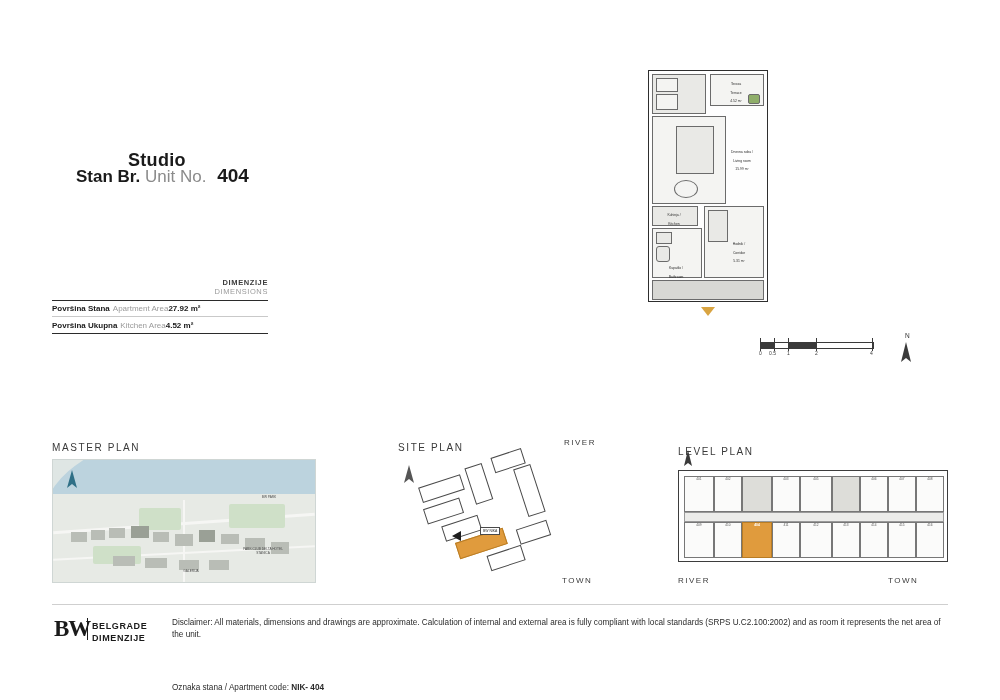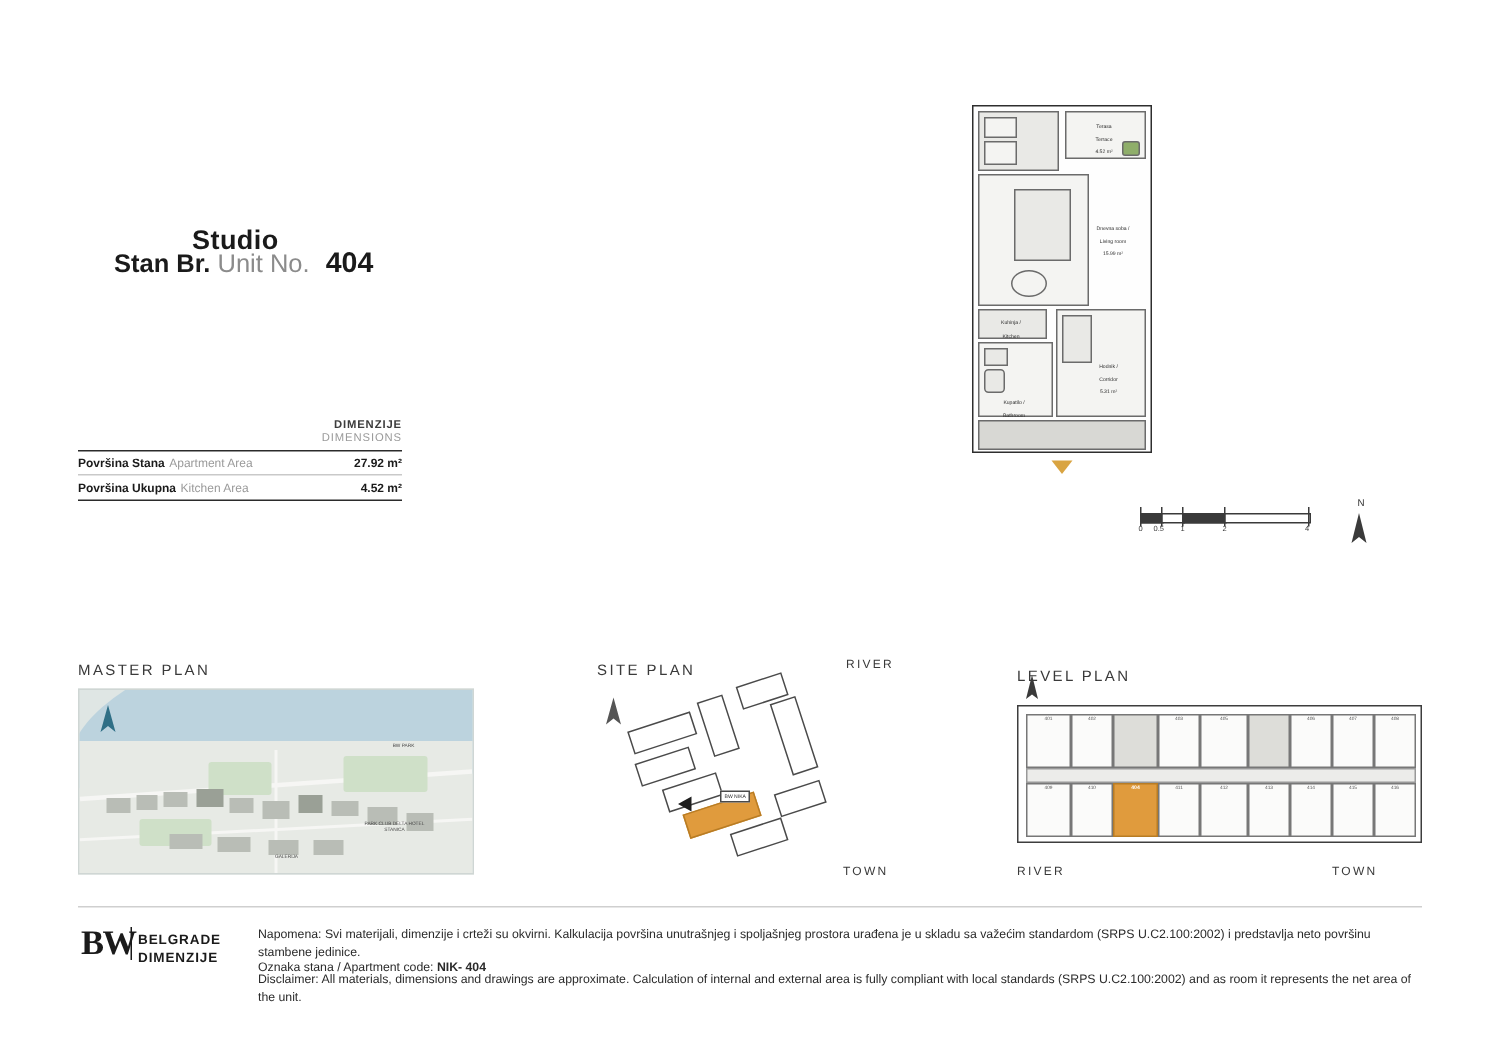--- a/index.html
+++ b/index.html
@@ -100,26 +100,24 @@
     text-align: right;
     color: #6f6f6f;
     line-height: 1.25;
     padding-bottom: 3px;
     border-bottom: 1px solid #2b2b2b;
   }
   .dims-head .d1 { letter-spacing: 0.6px; font-weight: bold; color:#3d3d3d;margin-top:32px; }
   .dims-head .d2 { letter-spacing: 0.6px; color: #9a9a9a; }
   .dims-row {
     display: flex;
-    justify-content: space-between;
     align-items: baseline;
     border-bottom: 1px solid #c9c9c9;
     padding: 3.5px 0 3px 0;
     font-size: 8px;
-    gap: 44px;
   }
   .dims-row:last-child { border-bottom: 1px solid #2b2b2b; }
   .dims-row .lbl-sr { font-weight: bold; color: #1a1a1a; }
   .dims-row .lbl-en { color: #9a9a9a; margin-left: 3px; }
   .dims-row .val { font-weight: bold; color: #1a1a1a; white-space: nowrap; }
 
   
   .floorplan {
     position: absolute;
     left: 648px;
@@ -395,21 +393,21 @@
     top: 617px;
     width: 776px;
     font-size: 8.2px;
     color: #2b2b2b;
     line-height: 1.45;
   }
   .disclaimer p { margin: 0 0 6px 0; }
   .apt-code {
     position: absolute;
     left: 172px;
-    top: 640px;
+    top: 683px;
     font-size: 8.2px;
     color: #2b2b2b;
     text-align: center;
   }
   .apt-code .code { font-weight: bold; }
 </style>
 </head>
 <body>
 
 <div class="page">
@@ -626,21 +624,20 @@
   <div class="bw-logo">
     <div class="bw-mark">BW</div>
     <div class="bw-divider"></div>
     <div class="bw-text">
       <div>BELGRADE</div>
       <div>DIMENZIJE</div>
     </div>
   </div>
 
   <div class="disclaimer">
-    <p>Napomena: Svi materijali, dimenzije i crteži su okvirni. Kalkulacija površina unutrašnjeg i spoljašnjeg prostora urađena je u skladu sa važećim standardom (SRPS U.C2.100:2002) i predstavlja neto površinu stambene jedinice.</p>
     <p>Disclaimer: All materials, dimensions and drawings are approximate. Calculation of internal and external area is fully compliant with  local standards (SRPS U.C2.100:2002) and as room it represents the net area of the unit.</p>
   </div>
 
   <div class="apt-code">
     <span>Oznaka stana / Apartment code:</span>
     <span class="code">NIK- 404</span>
   </div>
 
 </div>
 

